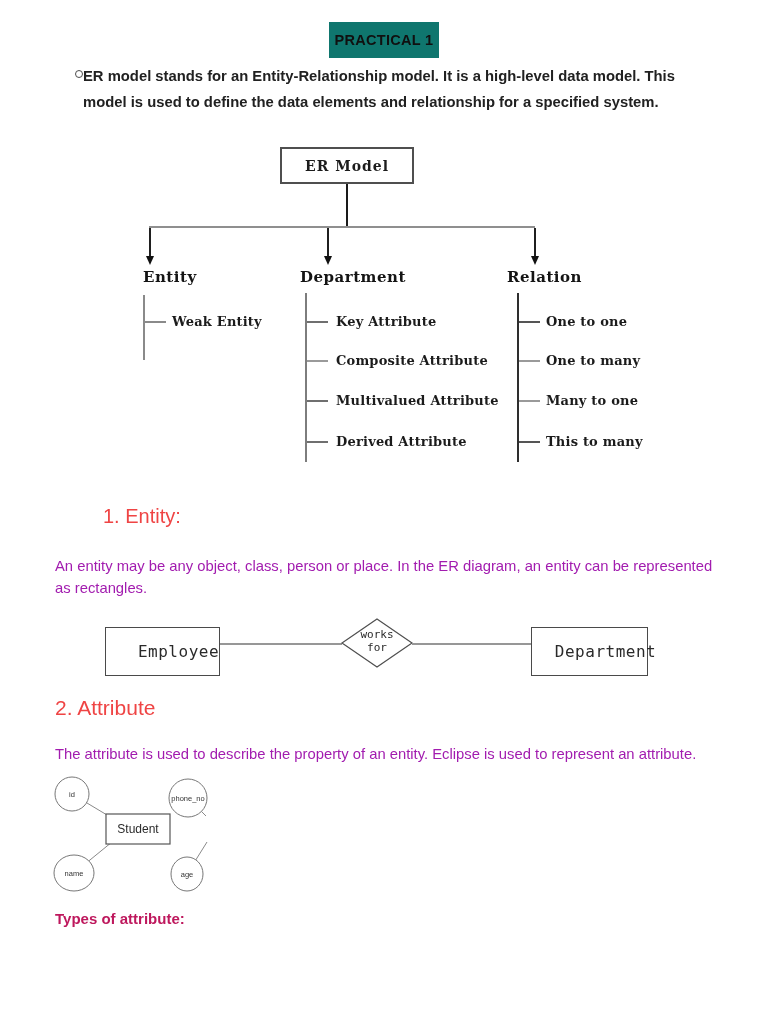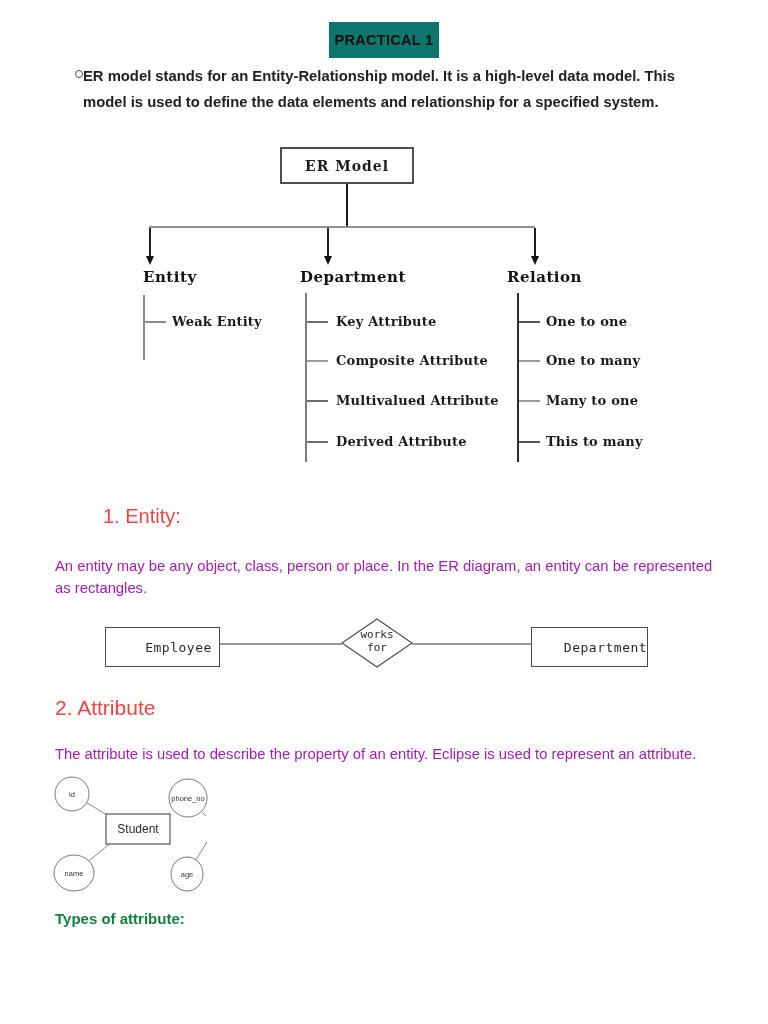--- a/index.html
+++ b/index.html
@@ -57,36 +57,36 @@
   }
 
   
   .sec-heading { color:#ef4444; font-size:20px; }
   .sec-heading.h2 { font-size:21px; }
   .para { font-size:14.8px; color:#a21caf; line-height:21.5px; }
 
   
   .er1 { top:618px; left:0; width:768px; height:58px; }
   .er-box {
-    border:1.5px solid #4a4a4a; background:#fff; height:40px;
+    border:1.5px solid #4a4a4a; background:#fff; height:49px;
     display:flex; align-items:center; justify-content:center;
-    font-family:"DejaVu Sans Mono", monospace; font-size:13px;
+    font-family:"DejaVu Sans Mono", monospace; font-size:16px;
     letter-spacing:.5px; color:#2a2a2a; top:9px;padding-left:32px;
   }
   .er-line { top:25px; height:1.5px; background:#979797; }
   .diamond-label {
     left:340px; top:10px; width:74px; text-align:center;
     font-family:"DejaVu Sans Mono", monospace; font-size:11px;
     line-height:13px; color:#2a2a2a;
   }
 
   
   .er2 { top:772px; left:45px; width:185px; height:130px; }
 
-  .types-heading { font-weight:bold; font-size:15px; color:#15803d; }
+  .types-heading { font-weight:bold; font-size:15px; color:#be185d; }
 </style>
 </head>
 <body>
 
 <div class="page">
 
   <div class="abs title-wrap">
     <span class="title-hl">PRACTICAL 1</span>
   </div>
 

